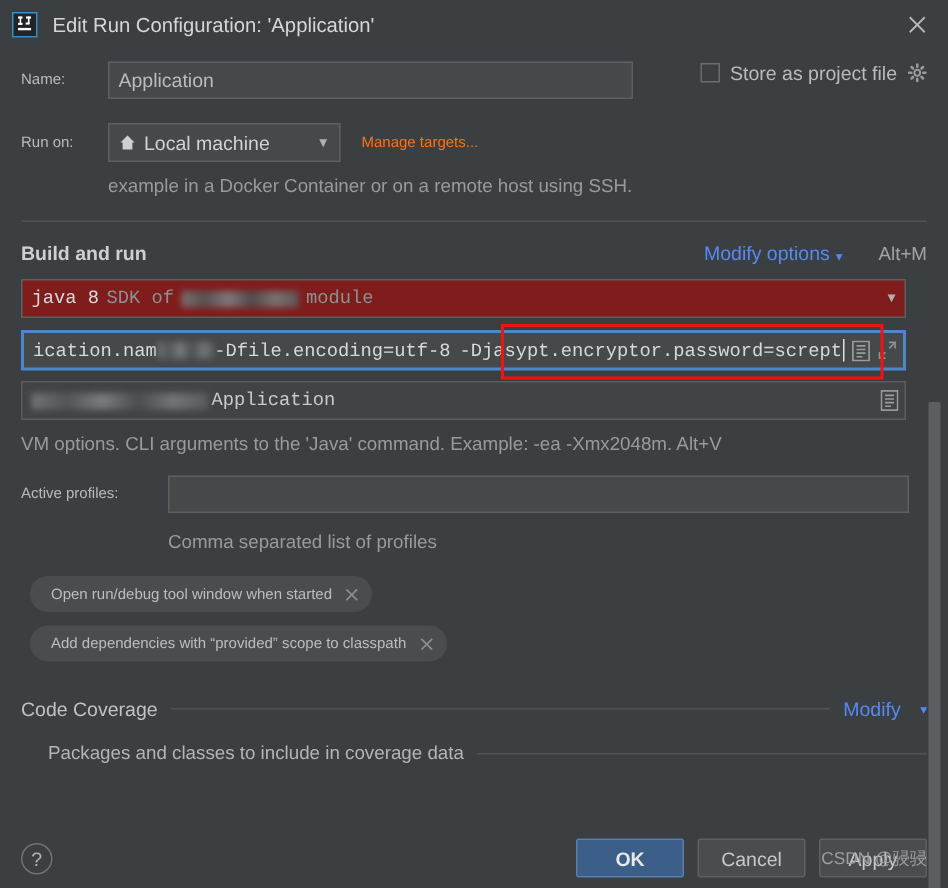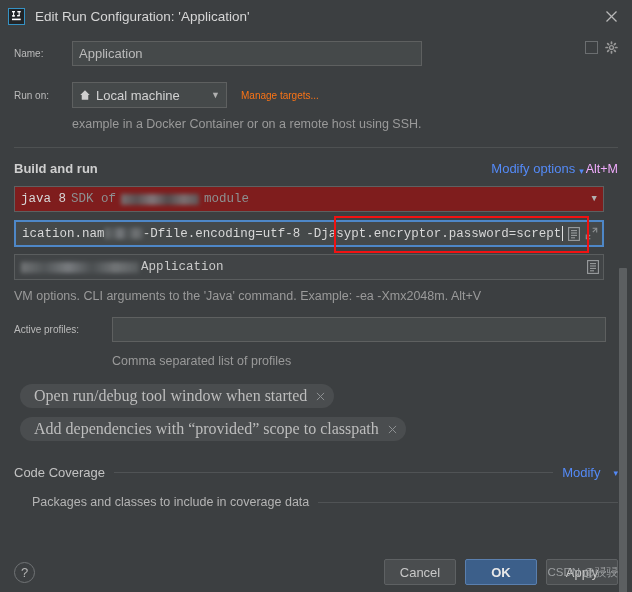--- a/index.html
+++ b/index.html
@@ -124,21 +124,21 @@
   }
 
   
   .section-head {
     margin-top: 13px;
     display: flex; align-items: flex-end;
   }
   .section-title { font-size: 13px; color: #cfcfcf; font-weight: bold; }
   .modify-link { margin-left: auto; color: #548af7; font-size: 13px; }
   .chev { color: #548af7; font-size: 9px; margin-left: 4px; }
-  .shortcut { color: #f0abfc; font-size: 12.5px; margin-left: 2px; }
+  .shortcut { color: #a3a3a3; font-size: 12.5px; margin-left: 24px; }
 
   .sdk-field {
     margin-top: 10px;
     height: 26px; width: 590px;
     background: #7f1d1d;
     border: 1px solid #5e6060;
     display: flex; align-items: center;
     padding: 0 6px;
     font-family: "Liberation Mono", monospace;
     font-size: 12.5px;
@@ -220,24 +220,23 @@
     font-size: 12.5px; color: #9a9a9a;
   }
 
   
   .chip {
     display: inline-flex; align-items: center;
     height: 24px;
     background: #4a4d4f;
     border-radius: 12px;
     padding: 0 9px 0 14px;
-    font-size: 16px;
+    font-size: 10px;
     color: #bdbdbd;
     gap: 9px;
-    font-family: Liberation Serif, serif;
   }
   .chip-x { color: #8e9193; font-size: 12px; display: flex; }
   .chips-1 { margin-top: 16px; margin-left: 6px; }
   .chips-2 { margin-top: 9px; margin-left: 6px; }
 
   
   .cc-row { margin-top: 24px; display: flex; align-items: center; gap: 9px; }
   .cc-title { font-size: 13px; color: #c2c2c2; white-space: nowrap; }
   .cc-line { flex: 1; height: 1px; background: #505355; }
   .cc-modify { color: #548af7; font-size: 13px; white-space: nowrap; }
@@ -318,20 +317,21 @@
 
   <div class="content">
 
     <div class="row name-row">
       <div class="label name-label">Name:</div>
       <input class="text-input name-input" type="text" value="Application" style="">
     </div>
 
     <div class="store-wrap">
       <div class="checkbox"></div>
+      <div class="store-label">Store as project file</div>
       <div class="gear-icon">
         <svg width="13" height="13" viewBox="0 0 16 16">
           <circle cx="8" cy="8" r="2.4" fill="none" stroke="#9a9a9a" stroke-width="1.6"></circle>
           <g stroke="#9a9a9a" stroke-width="2.1" stroke-linecap="round">
             <line x1="8" y1="1.3" x2="8" y2="3.1"></line>
             <line x1="8" y1="12.9" x2="8" y2="14.7"></line>
             <line x1="1.3" y1="8" x2="3.1" y2="8"></line>
             <line x1="12.9" y1="8" x2="14.7" y2="8"></line>
             <line x1="3.3" y1="3.3" x2="4.5" y2="4.5"></line>
             <line x1="11.5" y1="11.5" x2="12.7" y2="12.7"></line>
@@ -462,20 +462,20 @@
     </div>
   </div>
 
   <div class="scrollbar-track">
     <div class="scrollbar-thumb"></div>
   </div>
 
   <div class="footer">
     <div class="help-btn">?</div>
     <div class="btns">
+      <div class="btn btn-ok">OK</div>
       <div class="btn btn-plain">Cancel</div>
-      <div class="btn btn-ok">OK</div>
       <div class="btn btn-plain">Apply</div>
     </div>
     <div class="watermark">CSDN @骎骎</div>
   </div>
 
 </div>
 
 </body></html>

